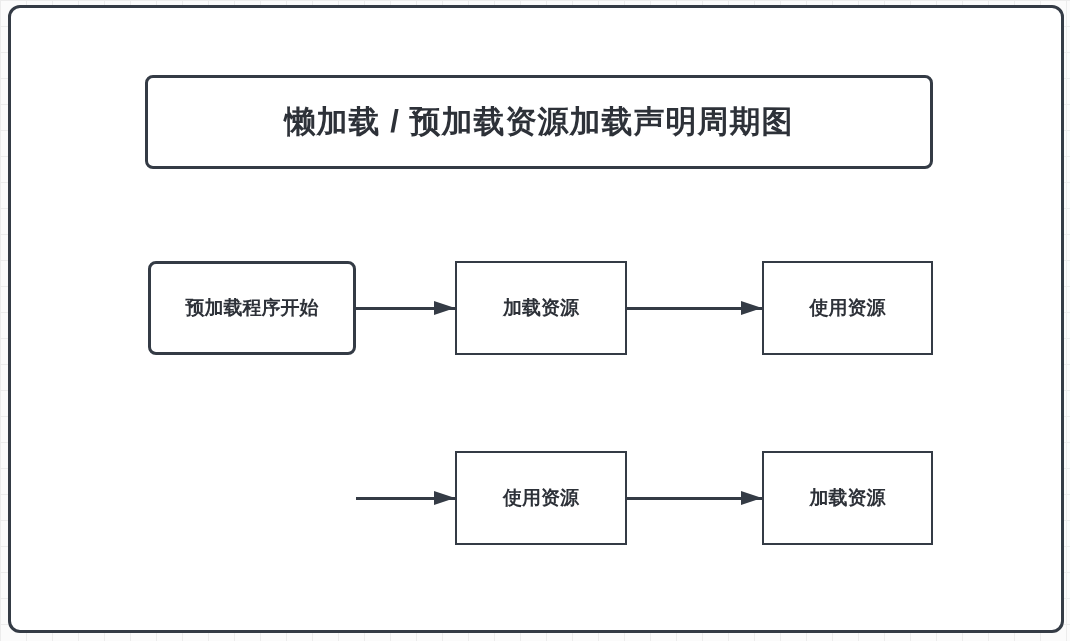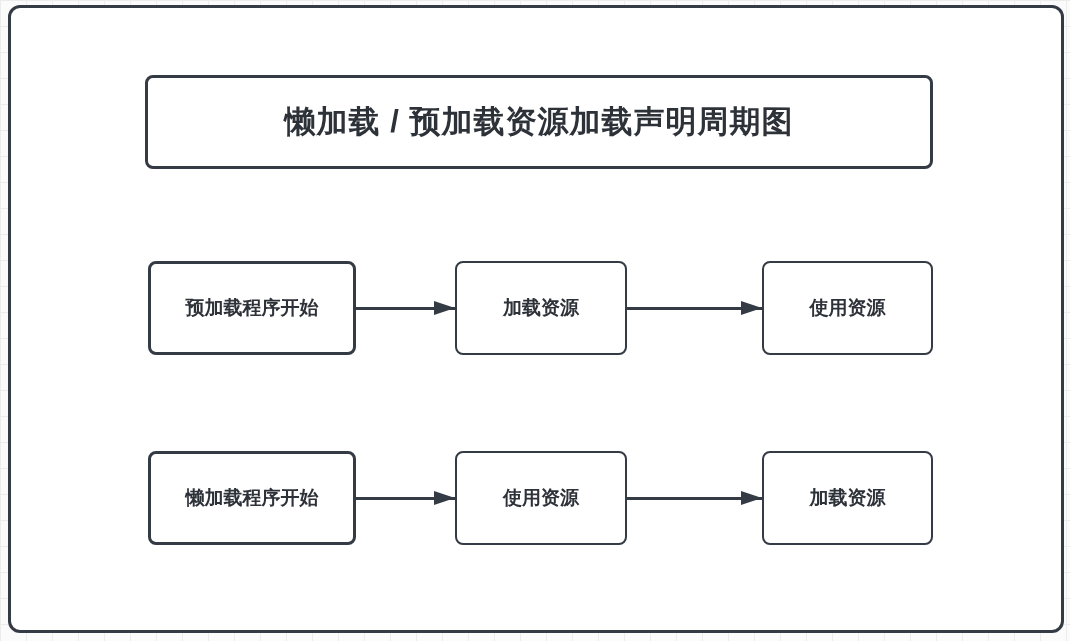--- a/index.html
+++ b/index.html
@@ -45,21 +45,21 @@
     height: 94px;
     border: 3px solid #343b45;
     background: #ffffff;
     display: flex; align-items: center; justify-content: center;
     font-size: 19px;
     font-weight: bold;
     color: #2d3138;
     white-space: nowrap;
   }
   .node.rounded { border-radius: 8px; }
-  .node.rect    { border-radius: 8px; border-width: 2.5px; }
+  .node.rect    { border-radius: 0; border-width: 2.5px; }
 
   .row-1 { top: 253px; }
   .row-2 { top: 443px; }
   .col-start  { left: 137px; width: 208px; }
   .col-mid    { left: 444px; width: 172px; }
   .col-end    { left: 751px; width: 171px; }
 
   .arrow {
     position: absolute;
     height: 2.5px;
@@ -95,21 +95,20 @@
   </div>
 
   <div class="node rect row-1 col-mid">加载资源</div>
 
   <div class="arrow arrow-r1 arrow-b">
     <span class="arrow-head"></span>
   </div>
 
   <div class="node rect row-1 col-end">使用资源</div>
 
-  <div class="node rounded row-2 col-start">懒加载程序开始</div>
 
   <div class="arrow arrow-r2 arrow-a">
     <span class="arrow-head"></span>
   </div>
 
   <div class="node rect row-2 col-mid">使用资源</div>
 
   <div class="arrow arrow-r2 arrow-b">
     <span class="arrow-head"></span>
   </div>

